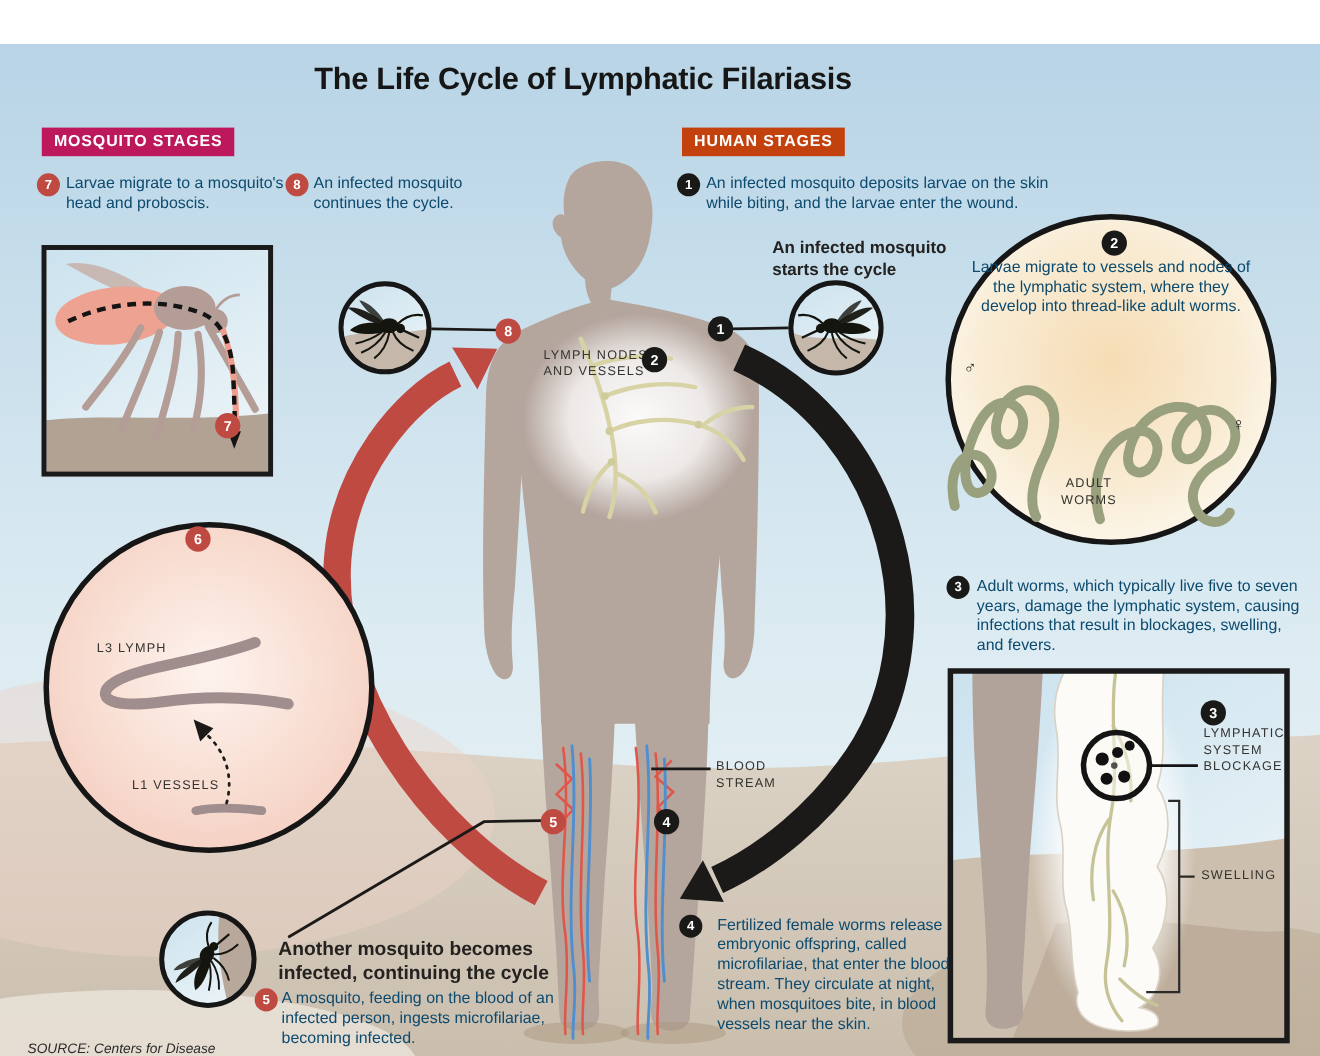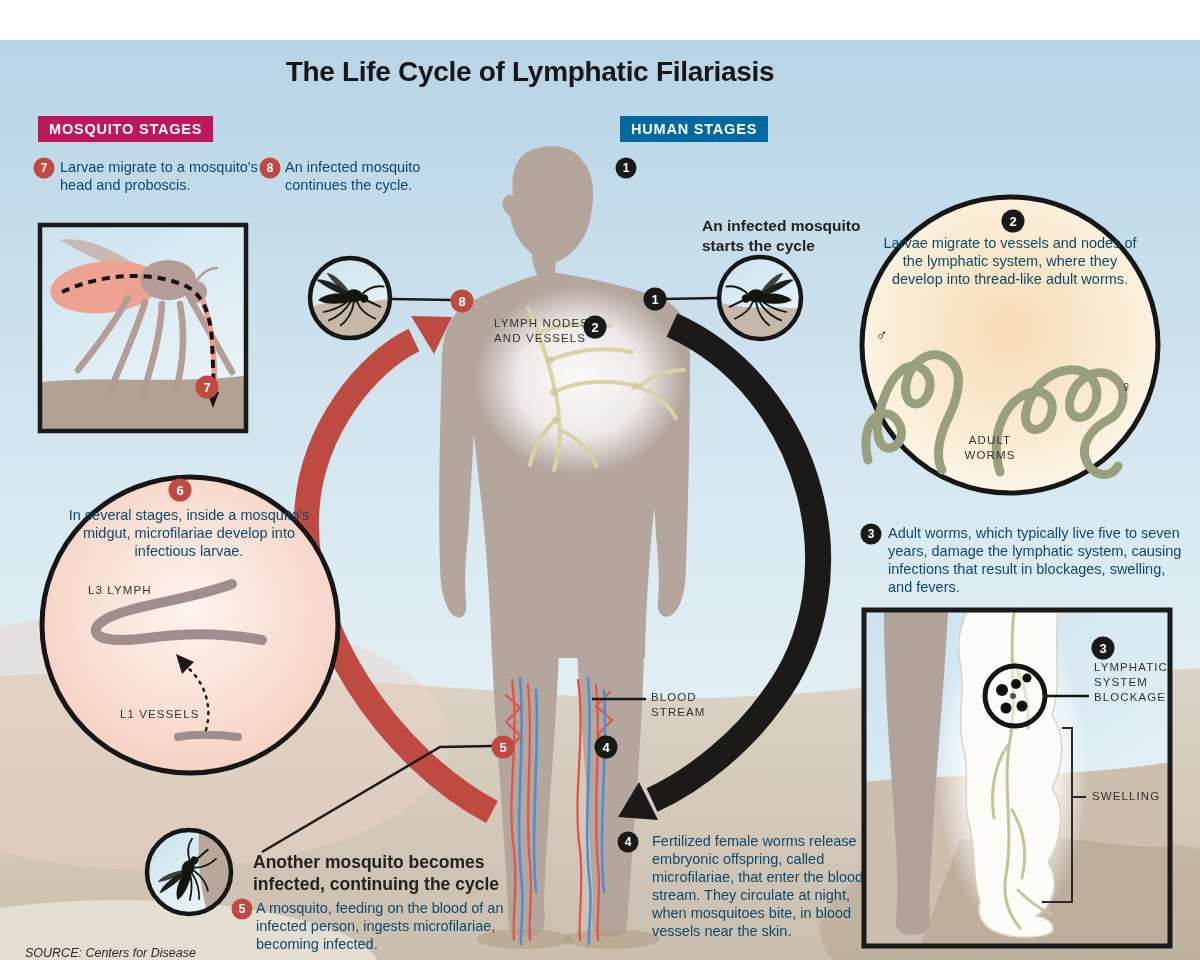--- a/index.html
+++ b/index.html
@@ -5,21 +5,21 @@
   html,body{margin:0;padding:0;background:#fff;}
   #stage{position:relative;width:1200px;height:960px;overflow:hidden;
          font-family:"Liberation Sans",sans-serif;margin-top:40px;}
   #art{position:absolute;left:0;top:0;width:1200px;height:960px;}
   .abs{position:absolute;}
   .title{left:210px;top:16px;width:640px;text-align:center;
          font-size:28px;font-weight:bold;letter-spacing:-0.3px;color:#161616;}
   .hdr{color:#fff;font-size:14.5px;font-weight:bold;letter-spacing:.8px;
        padding:5px 11px;white-space:nowrap;}
   .hdr.red{background:#be185d;}
-  .hdr.blk{background:#0369a1;}
+  .hdr.blk{background:#c2410c;}
   .step{font-size:14.5px;line-height:1.24;color:#0c4a6e;}
   .ctr{text-align:center;}
   .pre{white-space:pre-line;}
   .callout{font-size:15.5px;font-weight:bold;line-height:1.28;color:#242220;}
   .callout2{font-size:17.5px;font-weight:bold;line-height:1.25;color:#242220;}
   .caps{font-size:11.5px;line-height:1.3;letter-spacing:1.1px;color:#34332f;}
   .sym{font-size:16px;font-weight:bold;color:#1b1a18;}
   .b{width:21px;height:21px;border-radius:50%;color:#fff;text-align:center;
      font-size:12px;font-weight:bold;line-height:21px;
      transform:translate(-50%,-50%);}
@@ -260,25 +260,25 @@
     <path d="M 592,659 L 646,659"></path>
   </g>
 </svg>
 
 <div class="abs title">The Life Cycle of Lymphatic Filariasis</div>
 <div class="abs hdr red" style="left:38px;top:76px">MOSQUITO STAGES</div>
 <div class="abs hdr blk" style="left:620px;top:76px">HUMAN STAGES</div>
 
 <div class="abs step" style="left:60px;top:119px;width:225px">Larvae migrate to a mosquito's head and proboscis.</div>
 <div class="abs step" style="left:285px;top:119px;width:170px">An infected mosquito continues the cycle.</div>
+<div class="abs step" style="left:642px;top:119px;width:345px">An infected mosquito deposits larvae on the skin while biting, and the larvae enter the wound.</div>
 <div class="abs step ctr" style="left:882px;top:195px;width:256px">Larvae migrate to vessels and nodes of the lymphatic system, where they develop into thread-like adult worms.</div>
 <div class="abs step" style="left:888px;top:485px;width:295px">Adult worms, which typically live five to seven years, damage the lymphatic system, causing infections that result in blockages, swelling, and fevers.</div>
 <div class="abs step" style="left:652px;top:793px;width:228px">Fertilized female worms release embryonic offspring, called microfilariae, that enter the blood stream. They circulate at night, when mosquitoes bite, in blood vessels near the skin.</div>
 <div class="abs step" style="left:256px;top:860px;width:262px">A mosquito, feeding on the blood of an infected person, ingests microfilariae, becoming infected.</div>
-<div class="abs step ctr" style="left:68px;top:467px;width:242px">In several stages, inside a mosquito's midgut, microfilariae develop into infectious larvae.</div>
 
 <div class="abs callout2 pre" style="left:253px;top:812px">Another mosquito becomes
 infected, continuing the cycle</div>
 <div class="abs callout pre" style="left:702px;top:176px">An infected mosquito
 starts the cycle</div>
 
 <div class="abs caps pre" style="left:494px;top:276px">LYMPH NODES
 AND VESSELS</div>
 <div class="abs caps pre" style="left:651px;top:650px">BLOOD
 STREAM</div>

